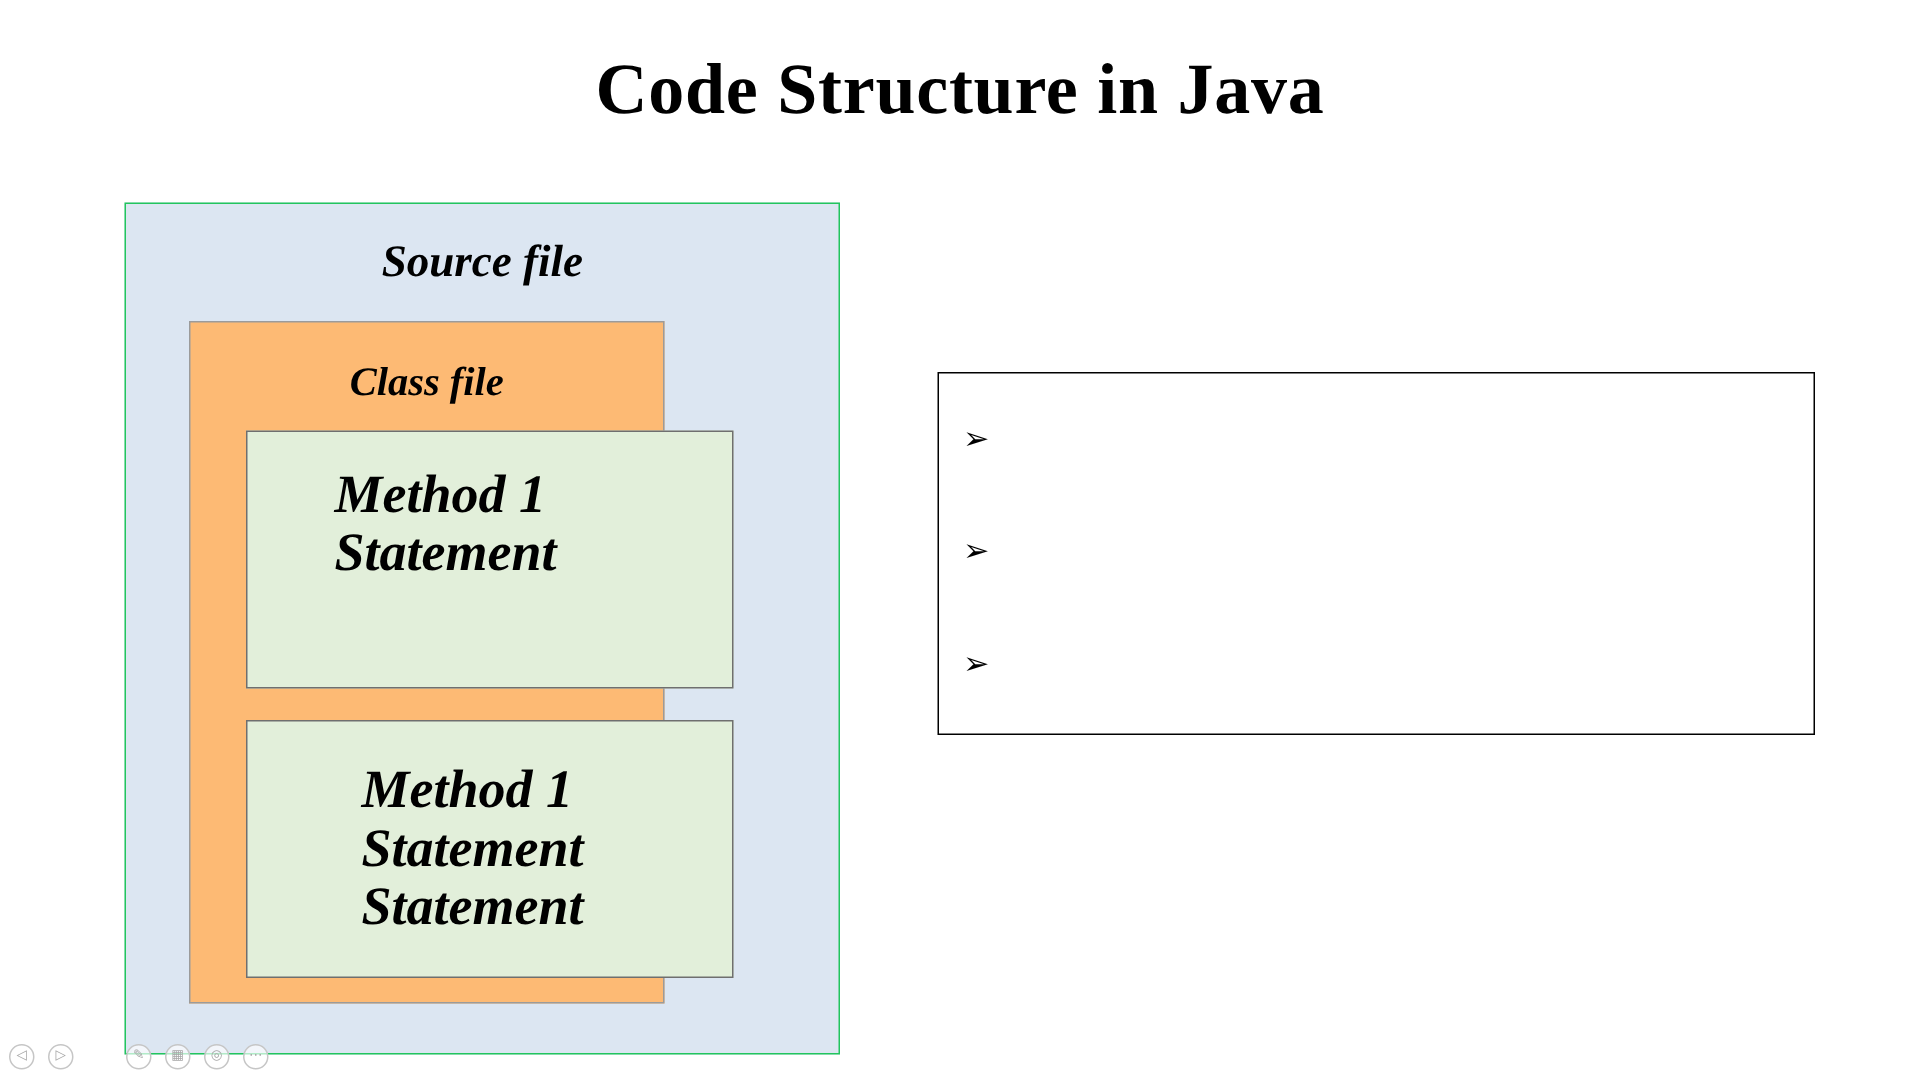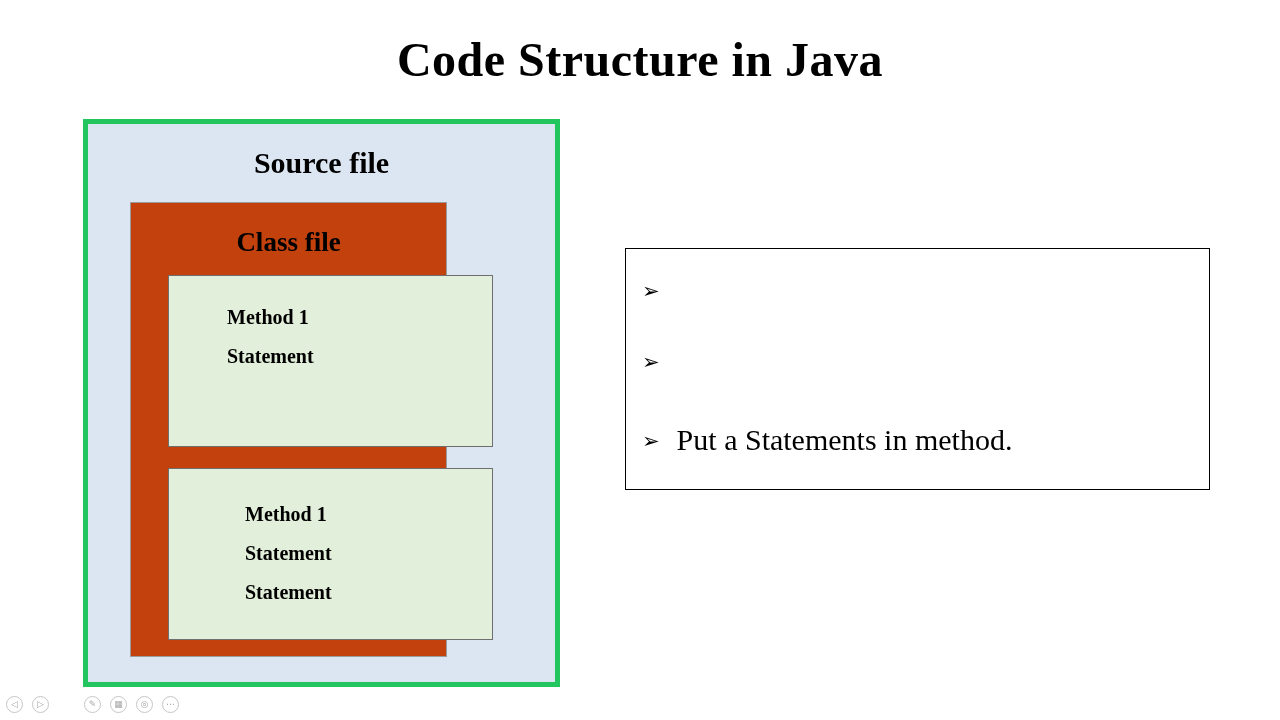--- a/index.html
+++ b/index.html
@@ -18,59 +18,60 @@
     width: 100%;
     text-align: center;
     font-size: 48px;
     font-weight: 700;
     letter-spacing: 0.5px;
   }
 
   
   .source-box {
     position: absolute;
-    left: 83px; top: 119px;
+    left: 83px; top: 135px;
     width: 477px; height: 568px;
     background: #dce6f2;
-    border: 5px solid #22c55e;
+    border: 1px solid #22c55e;
+    font-style: italic;
   }
   .source-label {
     position: absolute;
     top: 22px; left: 0;
     width: 100%;
     text-align: center;
     font-size: 30px;
     font-weight: 700;
   }
 
   
   .class-box {
     position: absolute;
     left: 42px; top: 78px;
     width: 317px; height: 455px;
-    background: #c2410c;
+    background: #fdba74;
     border: 1px solid #9b9b9b;
   }
   .class-label {
     position: absolute;
     top: 24px; left: 0;
     width: 100%;
     text-align: center;
     font-size: 27px;
     font-weight: 700;
   }
 
   
   .method-box {
     position: absolute;
     left: 37px;
     width: 325px; height: 172px;
     background: #e2efda;
     border: 1px solid #6f6f6f;
-    font-size: 20px;
+    font-size: 36px;
     font-weight: 700;
     line-height: 39px;
   }
   .method-1 { top: 72px;  padding: 22px 0 0 58px; }
   .method-2 { top: 265px; padding: 26px 0 0 76px; }
 
   
   .notes-box {
     position: absolute;
     left: 625px; top: 248px;
@@ -146,21 +147,20 @@
 
   <div class="notes-box">
     <div class="note-item">
       <span class="bullet">➢</span>
     </div>
     <div class="note-item">
       <span class="bullet">➢</span>
     </div>
     <div class="note-item">
       <span class="bullet">➢</span>
-      <span>Put a Statements in method.</span>
     </div>
   </div>
 
   <div class="player-controls">
     <span class="pc">◁</span>
     <span class="pc">▷</span>
     <span class="pc group-gap">✎</span>
     <span class="pc">▦</span>
     <span class="pc">◎</span>
     <span class="pc">⋯</span>

